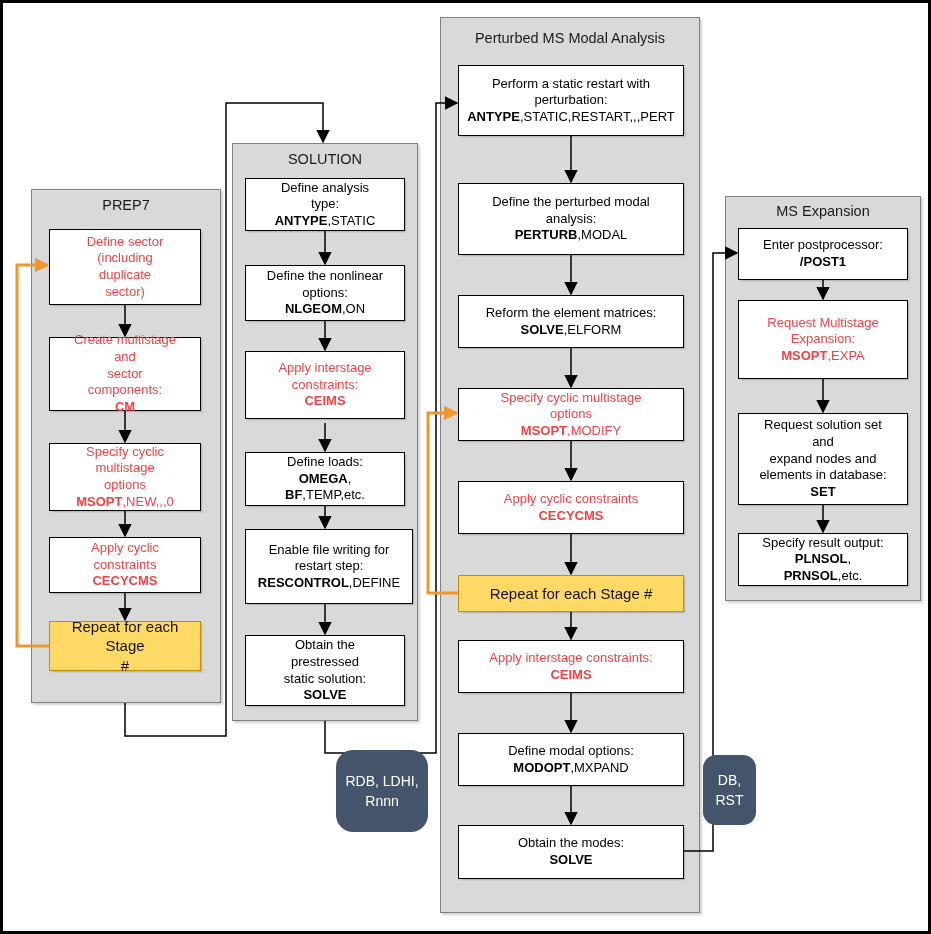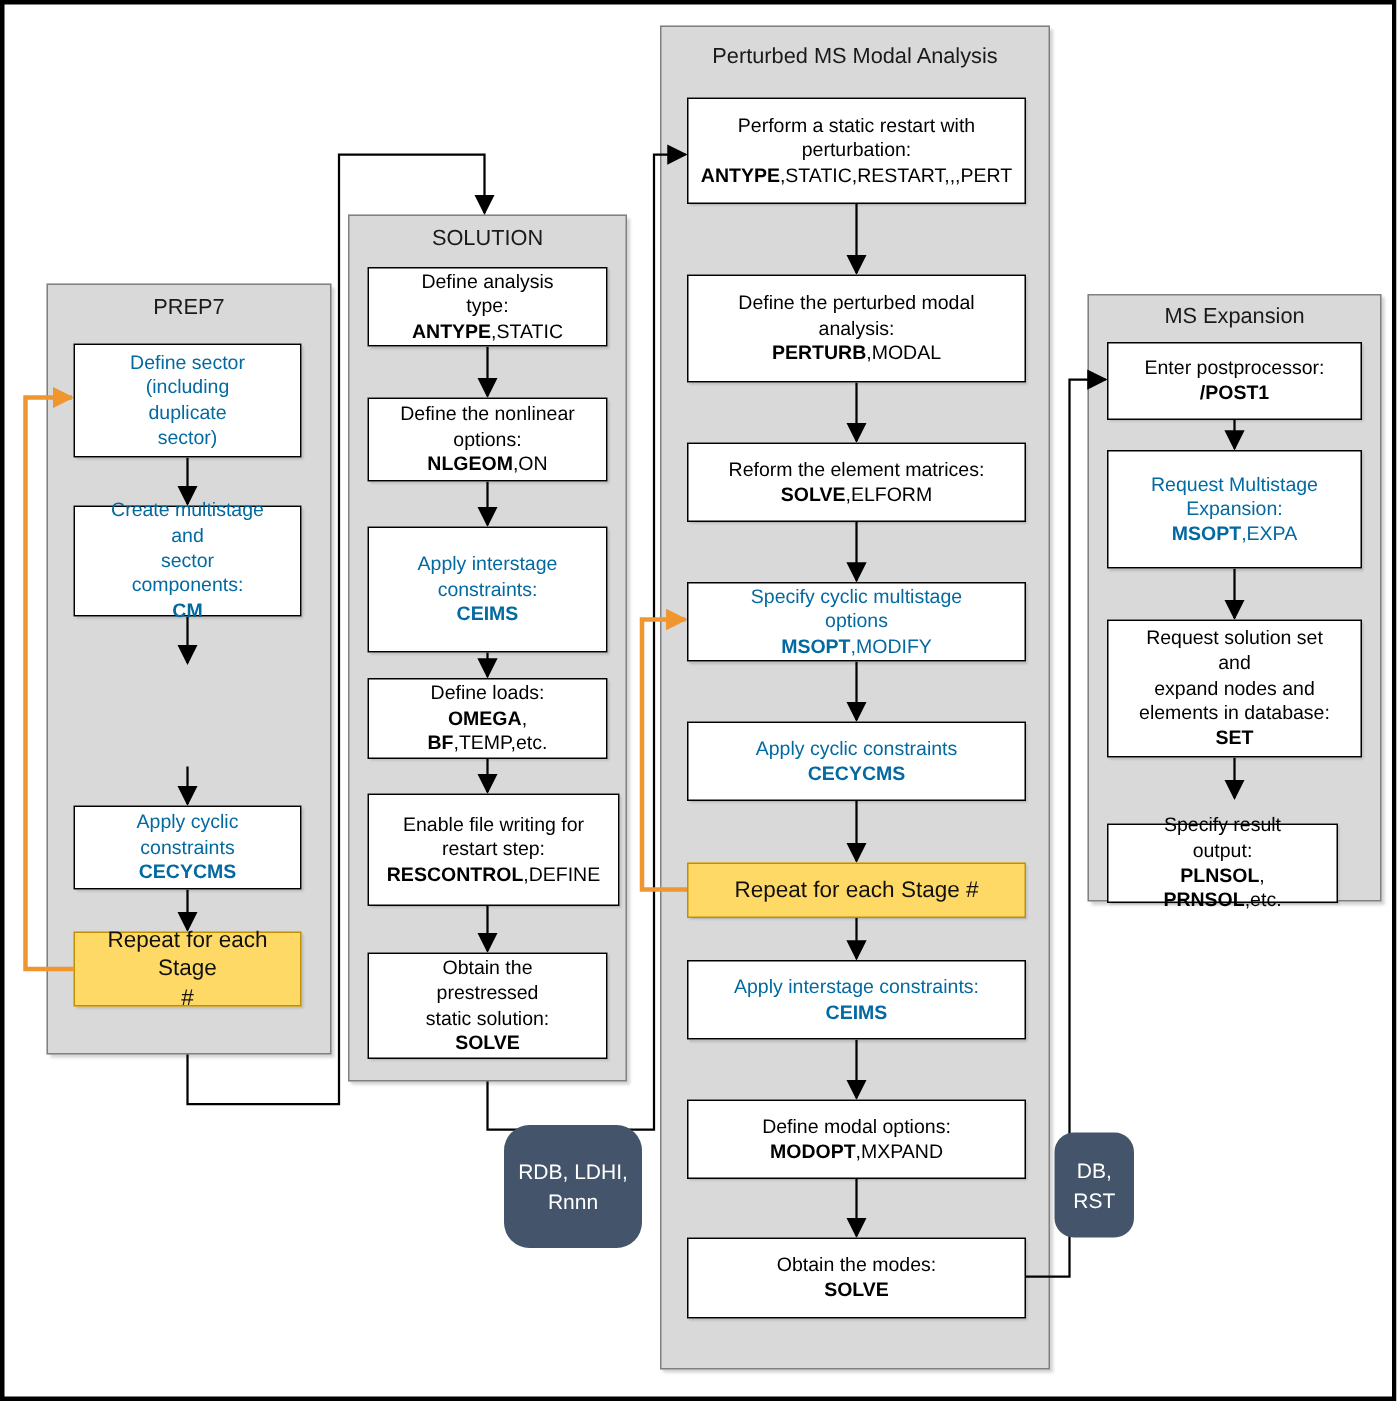--- a/index.html
+++ b/index.html
@@ -1,21 +1,21 @@
 <!DOCTYPE html>
 <html><head>
 <meta charset="utf-8">
 <style>
   html,body{margin:0;padding:0;background:#fff;font-family:"Liberation Sans",sans-serif;}
   #stage{position:relative;width:931px;height:934px;background:#fff;border:3px solid #000;box-sizing:border-box;overflow:hidden;}
   .panel{position:absolute;background:#D9D9D9;border:1.5px solid #808080;box-sizing:border-box;z-index:1;box-shadow:2px 2px 2px rgba(0,0,0,0.18);}
   .panel-title{position:absolute;z-index:3;text-align:center;font-size:14.5px;color:#1a1a1a;}
   svg.wires{position:absolute;left:0;top:0;z-index:2;}
   .box{position:absolute;z-index:3;background:#fff;border:1.5px solid #000;box-sizing:border-box;display:flex;align-items:center;justify-content:center;text-align:center;font-size:13px;line-height:1.28;color:#000;padding:2px 20px;box-shadow:1.5px 1.5px 1.5px rgba(0,0,0,0.15);}
-  .box.blue{color:#0369a1;}
+  .box.blue{color:#ef4444;}
   .box.orange{background:#FFD966;border-color:#BF9000;font-size:15px;color:#111;}
   .box b{font-weight:bold;}
   .bubble{position:absolute;z-index:4;background:#44546A;color:#fff;display:flex;align-items:center;justify-content:center;text-align:center;font-size:14px;line-height:1.45;margin-top:24px;}
 </style>
 </head>
 <body>
 
 <div id="stage">
 
   <div class="panel" style="left:28px;top:186px;width:190px;height:514px"></div>
@@ -73,38 +73,43 @@
   <div class="box blue" style="left:46px;top:226px;width:152px;height:76px">
     <div><span>Define sector</span><br>
     <span>(including duplicate</span><br>
     <span>sector)</span></div>
   </div>
   <div class="box blue" style="left:46px;top:334px;width:152px;height:74px">
     <div><span>Create multistage and</span><br>
     <span>sector components:</span><br>
     <b>CM</b></div>
   </div>
+  <div class="box blue" style="left:46px;top:440px;width:152px;height:68px">
+    <div><span>Specify cyclic multistage</span><br>
+    <span>options</span><br>
+    <b>MSOPT</b><span>,NEW,,,0</span></div>
+  </div>
   <div class="box blue" style="left:46px;top:534px;width:152px;height:56px">
     <div><span>Apply cyclic constraints</span><br>
     <b>CECYCMS</b></div>
   </div>
   <div class="box orange" style="left:46px;top:618px;width:152px;height:50px">
     <div><span>Repeat for each Stage</span><br>
     <span>#</span></div>
   </div>
 
   <div class="box" style="left:242px;top:175px;width:160px;height:53px">
     <div><span>Define analysis type:</span><br>
     <b>ANTYPE</b><span>,STATIC</span></div>
   </div>
   <div class="box" style="left:242px;top:262px;width:160px;height:56px">
     <div><span>Define the nonlinear</span><br>
     <span>options: </span><b>NLGEOM</b><span>,ON</span></div>
   </div>
-  <div class="box blue" style="left:242px;top:348px;width:160px;height:84px">
+  <div class="box blue" style="left:242px;top:348px;width:160px;height:68px">
     <div><span>Apply interstage</span><br>
     <span>constraints:</span><br>
     <b>CEIMS</b></div>
   </div>
   <div class="box" style="left:242px;top:449px;width:160px;height:54px">
     <div><span>Define loads:</span><br>
     <b>OMEGA</b><span>, </span><b>BF</b><span>,TEMP,etc.</span></div>
   </div>
   <div class="box" style="left:242px;top:526px;width:168px;height:75px">
     <div><span>Enable file writing for</span><br>
@@ -163,21 +168,21 @@
     <div><span>Request Multistage</span><br>
     <span>Expansion:</span><br>
     <b>MSOPT</b><span>,EXPA</span></div>
   </div>
   <div class="box" style="left:735px;top:410px;width:170px;height:92px">
     <div><span>Request solution set and</span><br>
     <span>expand nodes and</span><br>
     <span>elements in database:</span><br>
     <b>SET</b></div>
   </div>
-  <div class="box" style="left:735px;top:546px;width:154px;height:53px">
+  <div class="box" style="left:735px;top:530px;width:170px;height:53px">
     <div><span>Specify result output:</span><br>
     <b>PLNSOL</b><span>, </span><b>PRNSOL</b><span>,etc.</span></div>
   </div>
 
   <div class="bubble" style="left:333px;top:723px;width:92px;height:82px;border-radius:17px">
     <div><span>RDB, LDHI,</span><br>
     <span>Rnnn</span></div>
   </div>
   <div class="bubble" style="left:700px;top:728px;width:53px;height:70px;border-radius:13px">
     <div><span>DB,</span><br>

